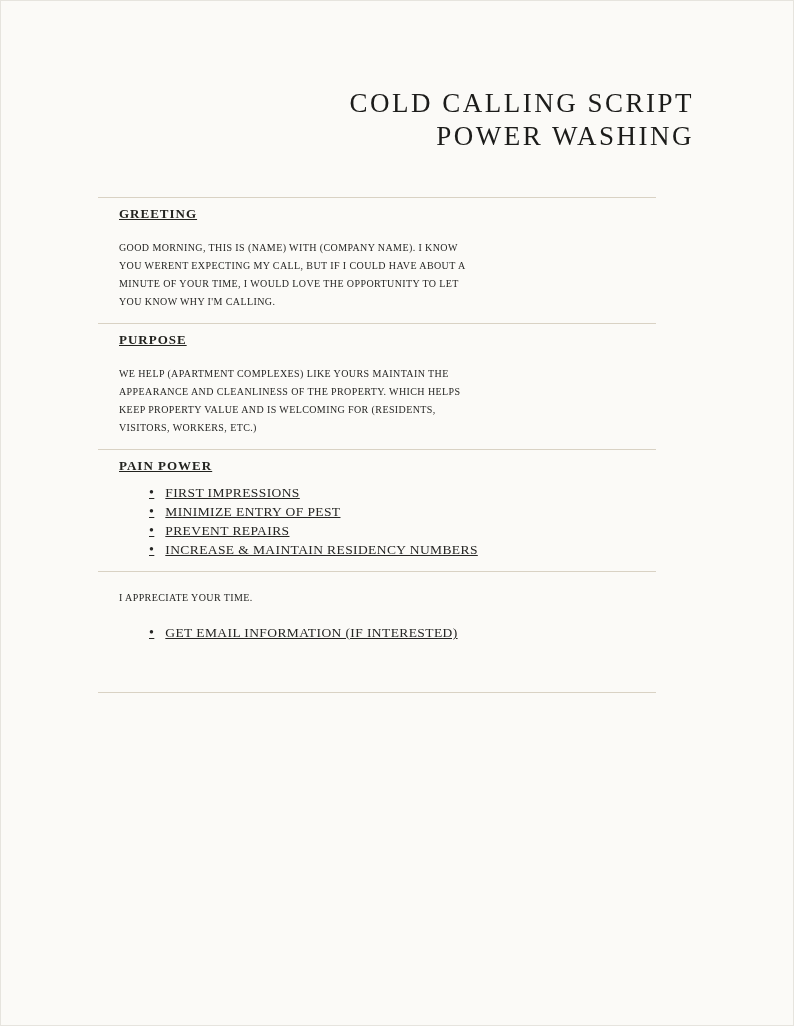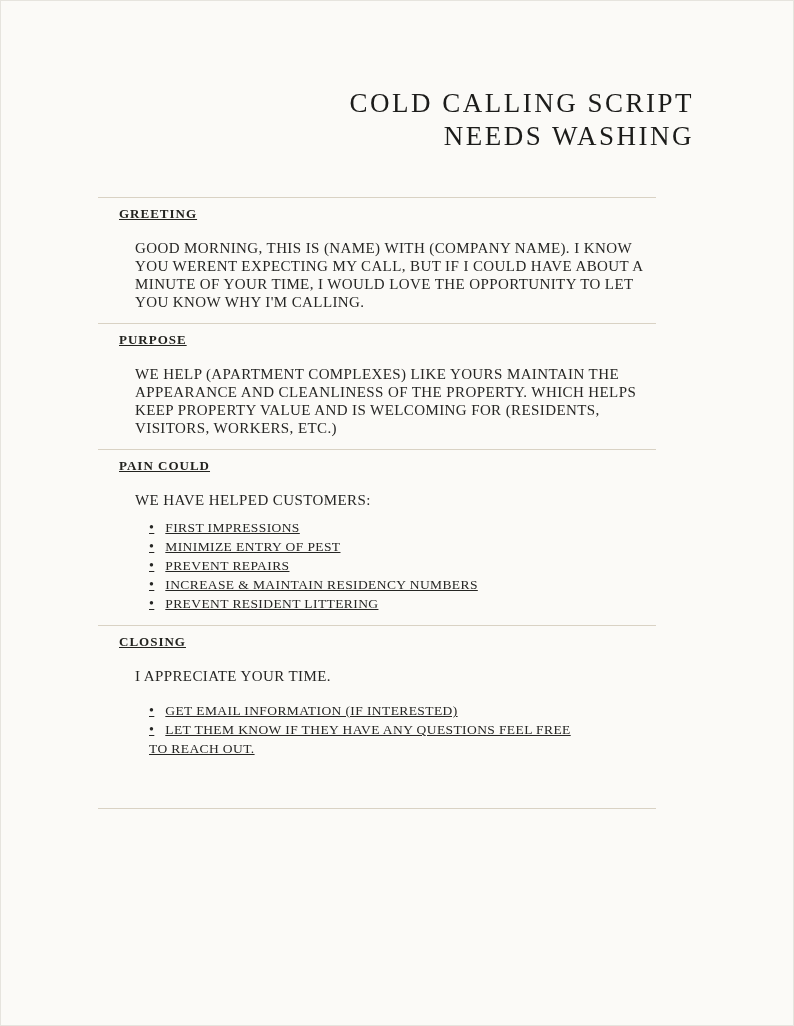--- a/index.html
+++ b/index.html
@@ -44,22 +44,22 @@
   }
   .section-heading {
     margin: 8px 0 0 0;
     font-size: 13px;
     font-weight: bold;
     letter-spacing: 1px;
     color: #23231f;
     text-decoration: underline;
   }
   .para {
-    margin: 17px 0 0 16px;
-    font-size: 15px;
+    margin: 17px 0 0 0;
+    font-size: 10px;
     line-height: 18px;
     letter-spacing: 0.4px;
     white-space: pre-line;
   }
   .pad-bottom {
     padding-bottom: 12px;
   }
   ul.bullets {
     list-style: none;
     margin: 9px 0 0 0;
@@ -84,21 +84,21 @@
     margin-top: 50px;
   }
 </style>
 </head>
 <body>
 
 <div class="page">
 
   <div class="title">
     <div>COLD CALLING SCRIPT</div>
-    <div>NEEDS WASHING</div>
+    <div>POWER WASHING</div>
   </div>
 
   <div class="content">
 
     <section>
       <hr class="rule">
       <div class="section-body pad-bottom">
         <h2 class="section-heading">GREETING</h2>
         <p class="para">GOOD MORNING, THIS IS (NAME) WITH (COMPANY NAME). I KNOW
 YOU WERENT EXPECTING MY CALL, BUT IF I COULD HAVE ABOUT A
@@ -114,41 +114,36 @@
         <p class="para">WE HELP (APARTMENT COMPLEXES) LIKE YOURS MAINTAIN THE
 APPEARANCE AND CLEANLINESS OF THE PROPERTY. WHICH HELPS
 KEEP PROPERTY VALUE AND IS WELCOMING FOR (RESIDENTS,
 VISITORS, WORKERS, ETC.)</p>
       </div>
     </section>
 
     <section>
       <hr class="rule">
       <div class="section-body pad-bottom">
-        <h2 class="section-heading">PAIN COULD</h2>
-        <p class="para">WE HAVE HELPED CUSTOMERS:</p>
+        <h2 class="section-heading">PAIN POWER</h2>
         <ul class="bullets">
           <li>FIRST IMPRESSIONS</li>
           <li>MINIMIZE ENTRY OF PEST</li>
           <li>PREVENT REPAIRS</li>
           <li>INCREASE &amp; MAINTAIN RESIDENCY NUMBERS</li>
-          <li>PREVENT RESIDENT LITTERING</li>
         </ul>
       </div>
     </section>
 
     <section>
       <hr class="rule">
       <div class="section-body">
-        <h2 class="section-heading">CLOSING</h2>
         <p class="para">I APPRECIATE YOUR TIME.</p>
         <ul class="bullets closing-bullets">
           <li>GET EMAIL INFORMATION (IF INTERESTED)</li>
-          <li>LET THEM KNOW IF THEY HAVE ANY QUESTIONS FEEL FREE
-TO REACH OUT.</li>
         </ul>
       </div>
     </section>
 
     <hr class="rule final-rule">
 
   </div>
 </div>
 
 </body></html>

